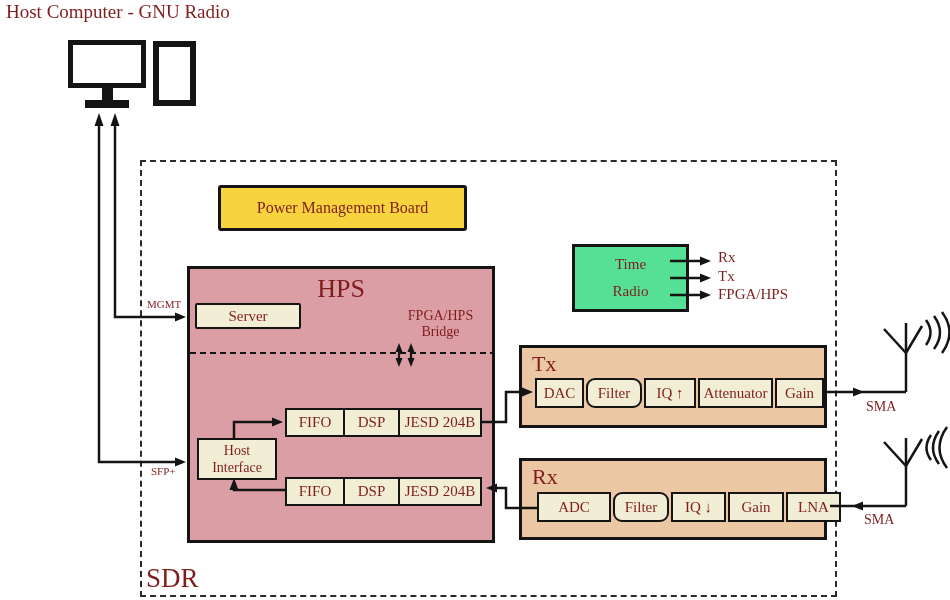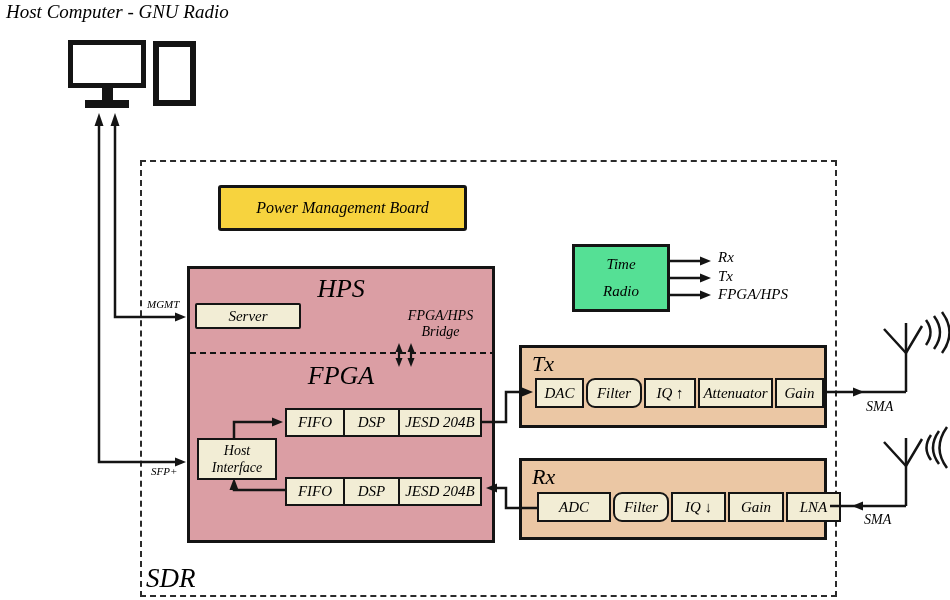--- a/index.html
+++ b/index.html
@@ -2,23 +2,22 @@
 <html><head>
 <meta charset="utf-8">
 <style>
   * { box-sizing: border-box; margin: 0; padding: 0; }
   html,body { background:#ffffff; }
   .stage {
     position: relative;
     width: 950px; height: 600px;
     background: #ffffff;
     font-family: "Liberation Serif", "DejaVu Serif", serif;
-    color: #000000;
+    color: #7f1d1d;
     overflow: hidden;
-    font-style: italic;
   }
   .abs { position: absolute; }
   .title {
     left: 6px; top: 1px;
     font-size: 19px;
   }
   .svg-layer {
     left: 0; top: 0; width: 950px; height: 600px;
     z-index: 5; pointer-events: none;
   }
@@ -80,21 +79,21 @@
   .rfbox {
     width: 308px; background: #EBC7A4;
     border: 3px solid #141414; z-index: 2;
   }
   .txbox { left: 519px; top: 345px; height: 83px; }
   .rxbox { left: 519px; top: 458px; height: 82px; }
   .rf-label { left: 10px; top: 3px; font-size: 22px; }
   .tx-chain { left: 13px; top: 30px; }
   .rx-chain { left: 15px; top: 31px; }
   .timeboard {
-    left: 572px; top: 244px; width: 98px; height: 68px;
+    left: 572px; top: 244px; width: 117px; height: 68px;
     background: #55E095; border: 3px solid #141414;
     display: flex; flex-direction: column; align-items: center; justify-content: space-evenly;
     font-size: 15px; z-index: 2;
   }
   .tb-out { font-size: 15px; z-index: 2; }
   .tb-out-rx { left: 718px; top: 249px; }
   .tb-out-tx { left: 718px; top: 268px; }
   .tb-out-fpga { left: 718px; top: 286px; }
   .small-label { font-size: 11px; z-index: 6; }
   .mgmt { left: 147px; top: 298px; }
@@ -119,21 +118,20 @@
 
   <div class="abs soc">
     <div class="abs soc-hps-label">HPS</div>
     <div class="abs server">
       <span>Server</span>
     </div>
     <div class="abs bridge-label">
       <div>FPGA/HPS</div>
       <div>Bridge</div>
     </div>
-    <div class="abs soc-fpga-label">FPGA</div>
 
     <div class="abs chain joined chain-fpga-tx">
       <div class="cell w-fifo">FIFO</div>
       <div class="cell w-dsp">DSP</div>
       <div class="cell w-jesd">JESD 204B</div>
     </div>
 
     <div class="abs host-if">
       <span>Host</span>
       <span>Interface</span>

